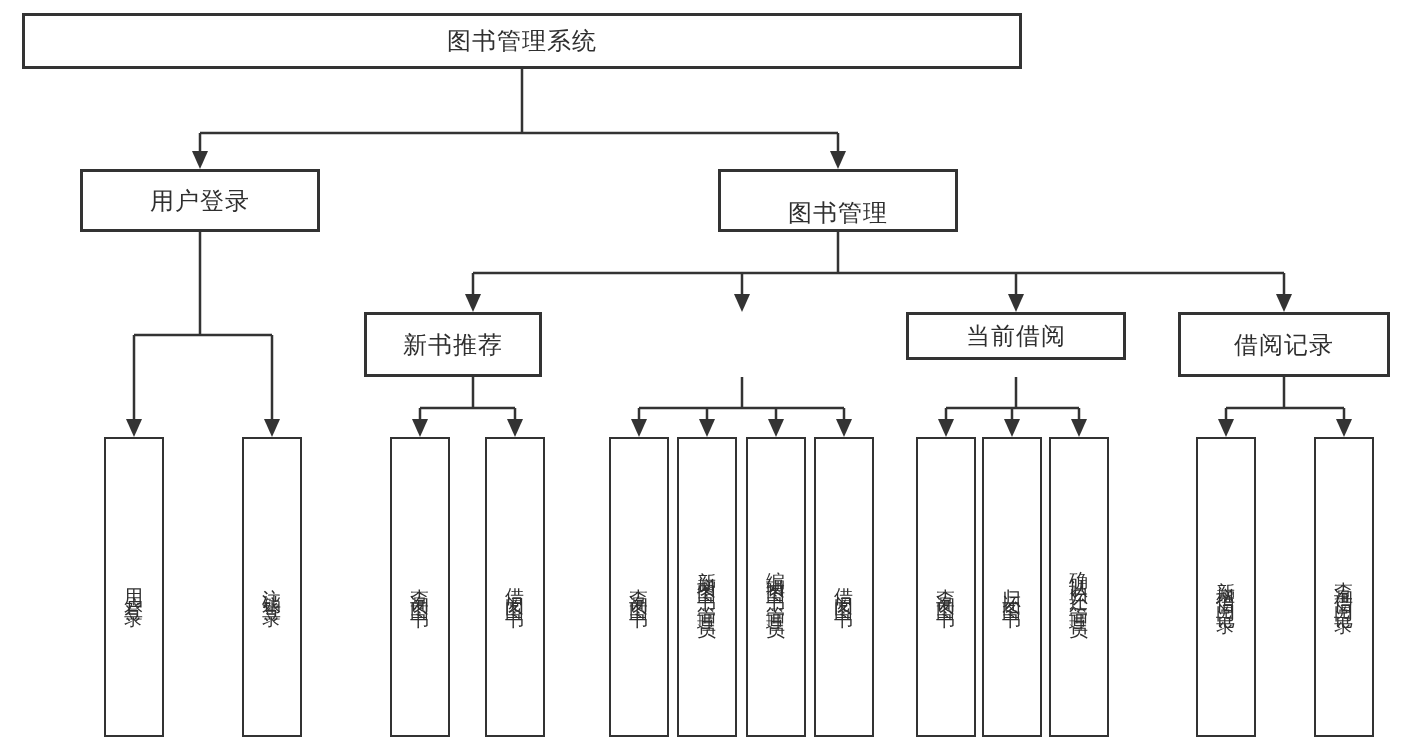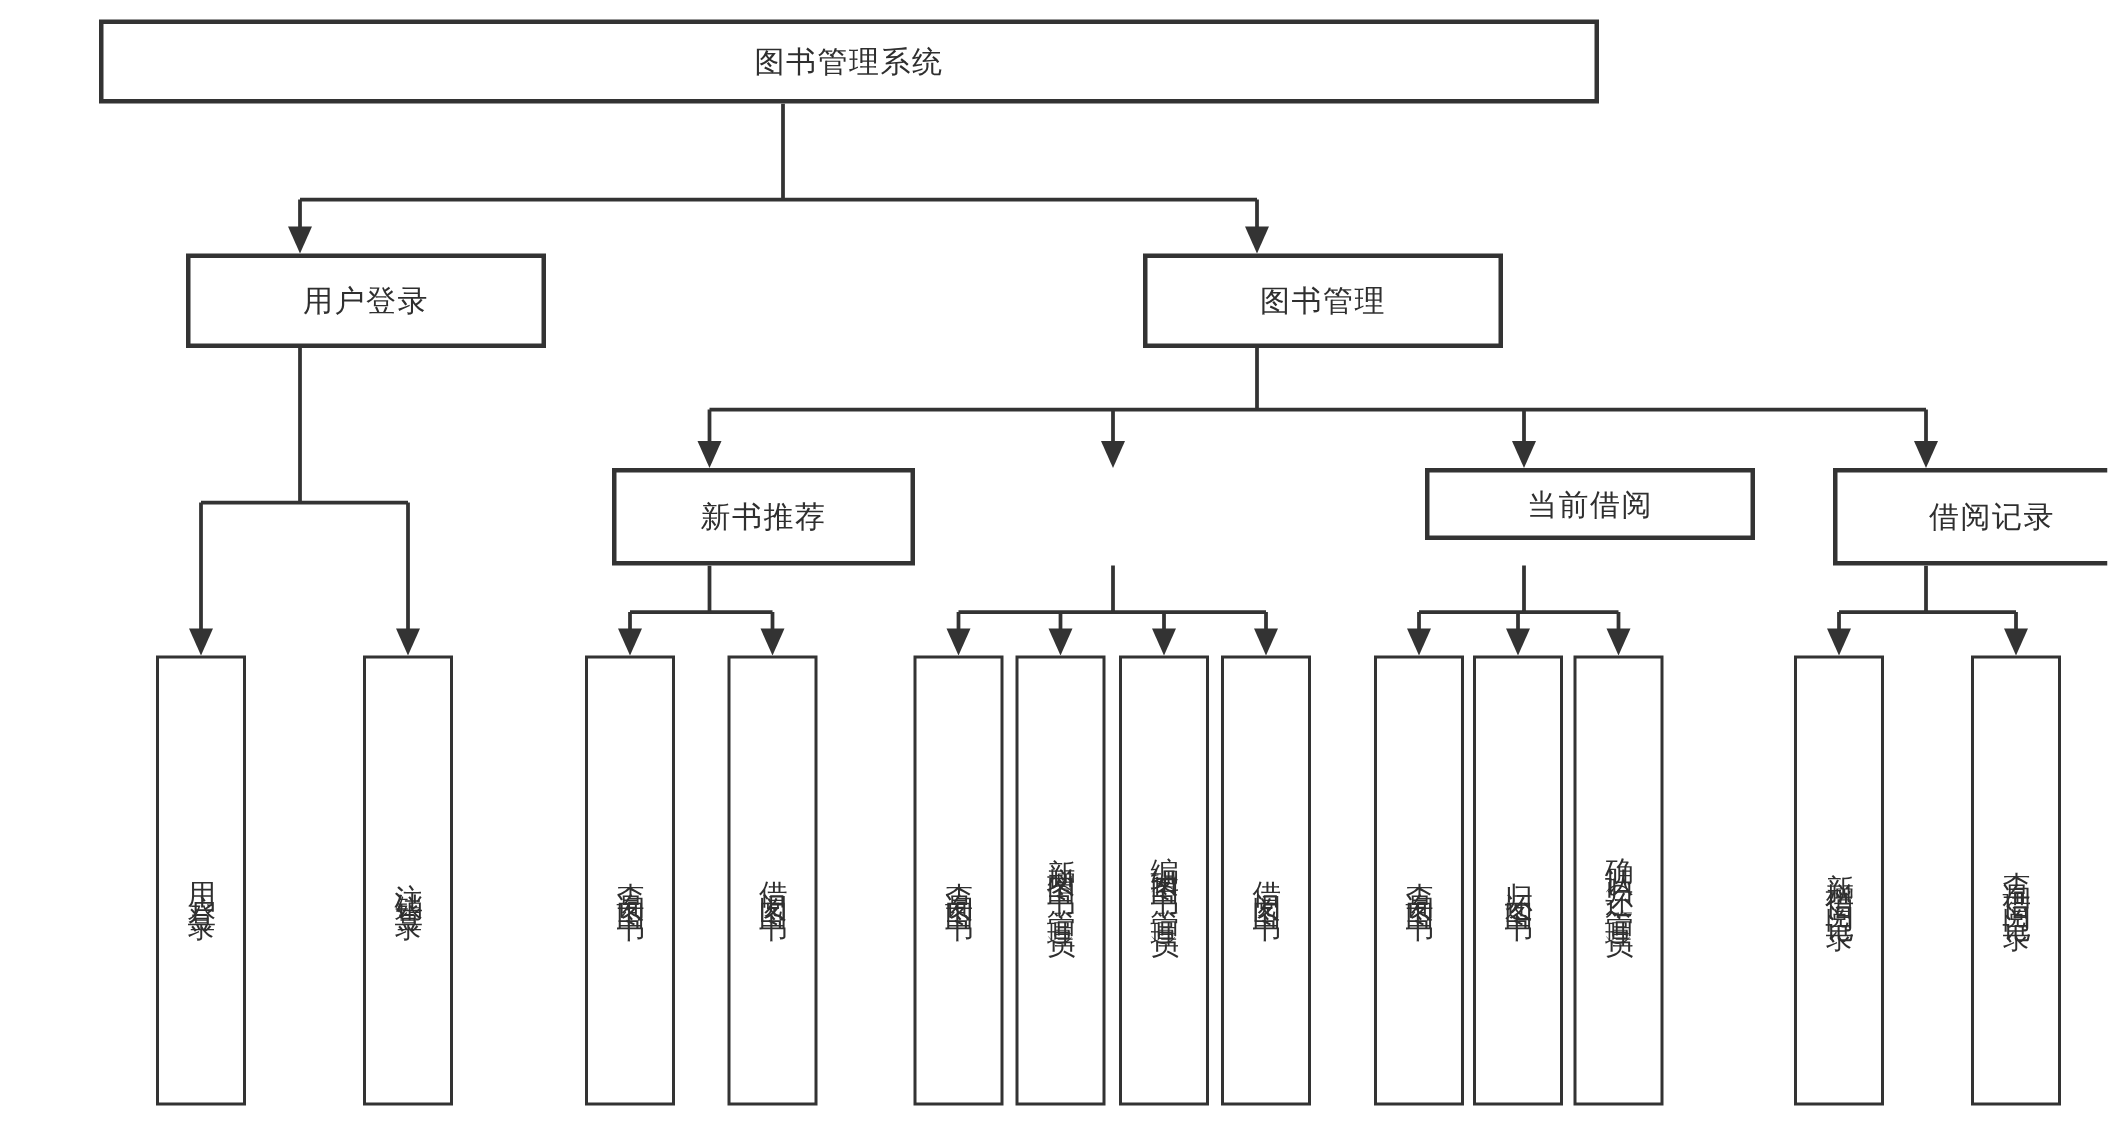--- a/index.html
+++ b/index.html
@@ -21,21 +21,21 @@
     position: absolute;
     box-sizing: border-box;
     background: #ffffff;
     border: 3px solid #333333;
     display: flex;
     align-items: center;
     justify-content: center;
     color: #2f2f2f;
     z-index: 2;
   }
-  .hbox { font-size: 20px; margin-left: 44px; }
+  .hbox { font-size: 24px; }
   .vbox { border-width: 2.5px; font-size: 19px; }
   .vtext {
     writing-mode: vertical-rl;
     text-orientation: mixed;
     letter-spacing: 7px;
     line-height: 1;
     white-space: nowrap;
   }
   .htext { white-space: nowrap; letter-spacing: 1px; }
   #watermark {
@@ -87,25 +87,25 @@
     </g>
   </svg>
 
   <div class="box hbox" style="left:22px; top:13px; width:1000px; height:56px;">
     <span class="htext">图书管理系统</span>
   </div>
 
   <div class="box hbox" style="left:80px; top:169px; width:240px; height:63px;">
     <span class="htext">用户登录</span>
   </div>
-  <div class="box hbox" style="left:718px; top:169px; width:240px; height:63px;">
+  <div class="box hbox" style="left:718px; top:169px; width:240px; height:63px;align-items:flex-end;">
     <span class="htext">图书管理</span>
   </div>
 
-  <div class="box hbox" style="left:364px; top:312px; width:202px; height:65px;">
+  <div class="box hbox" style="left:364px; top:312px; width:178px; height:65px;">
     <span class="htext">新书推荐</span>
   </div>
   <div class="box hbox" style="left:906px; top:312px; width:220px; height:48px;">
     <span class="htext">当前借阅</span>
   </div>
   <div class="box hbox" style="left:1178px; top:312px; width:212px; height:65px;">
     <span class="htext">借阅记录</span>
   </div>
 
   <div class="box vbox" style="left:104px; top:437px; width:60px; height:300px;">

